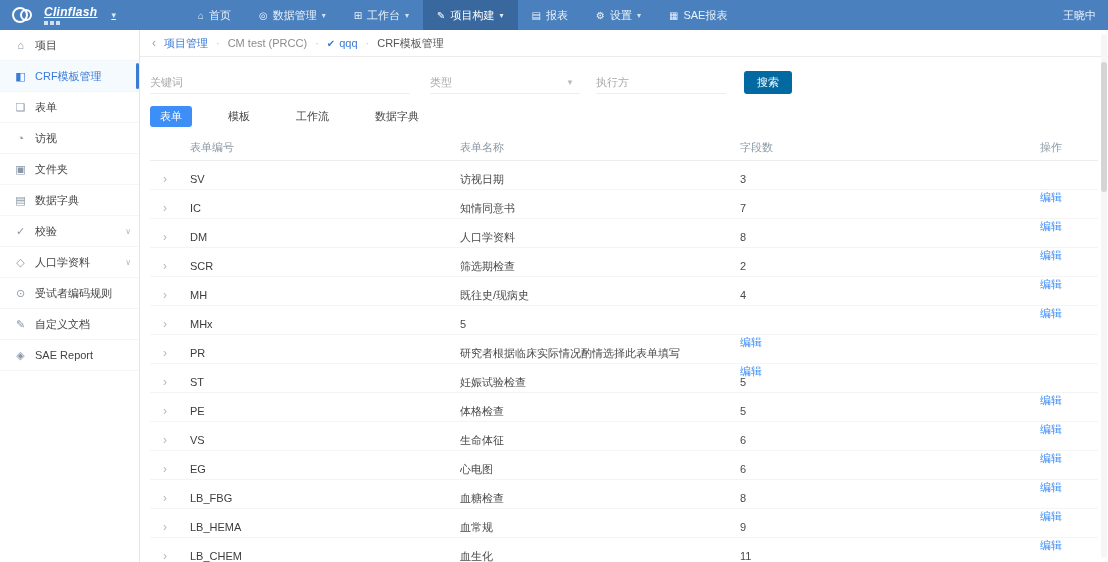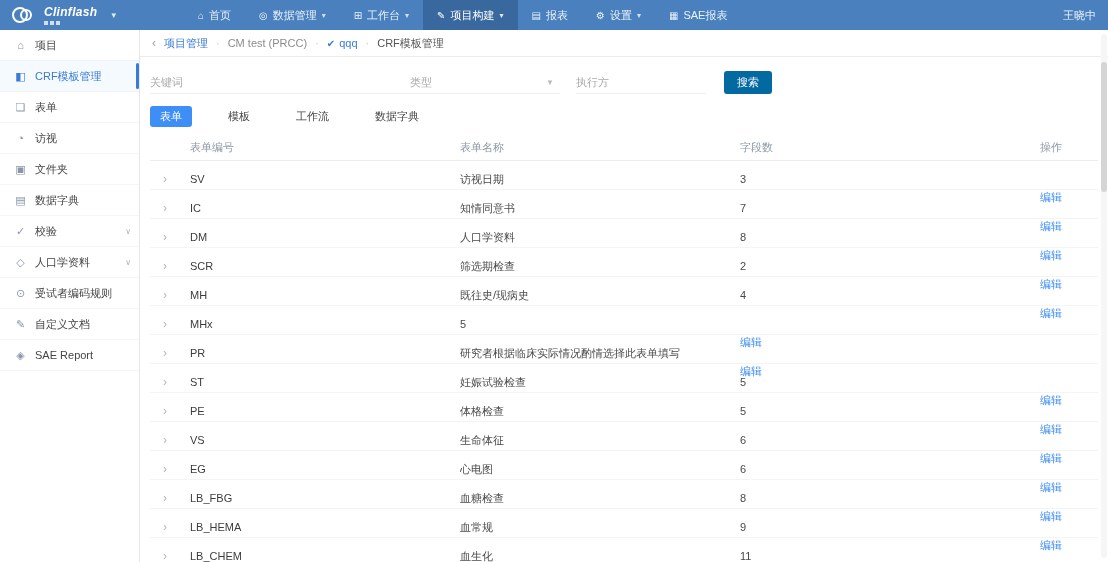--- a/index.html
+++ b/index.html
@@ -7,21 +7,21 @@
   body {
     font-family: "Liberation Sans", "DejaVu Sans", sans-serif;
     font-size: 11px; color: #333; background: #f0f2f5;
     display: flex; flex-direction: column;
   }
   
   .navbar {
     height: 30px; background: #4a80bd; color: #fff;
     display: flex; align-items: center; flex: 0 0 30px; padding: 0 12px;
   }
-  .brand { display: flex; align-items: center; gap: 6px; }
+  .brand { display: flex; align-items: center; gap: 6px; text-decoration: underline; }
   .brand-logo { width: 26px; height: 18px; position: relative; }
   .brand-logo .c1, .brand-logo .c2 {
     position: absolute; border: 2px solid #fff; border-radius: 50%;
     width: 16px; height: 16px; top: 1px;
   }
   .brand-logo .c2 { left: 8px; width: 12px; height: 12px; top: 3px; }
   .brand-text { font-weight: bold; font-style: italic; font-size: 12px; letter-spacing: .3px; }
   .brand-sub { display: flex; gap: 2px; margin-top: 2px; }
   .brand-sub i { width: 4px; height: 4px; background: #cfe0f2; display: inline-block; }
   .brand-caret { color: #dce9f7; font-size: 9px; margin-left: 8px; }
@@ -69,21 +69,21 @@
   
   .content { flex: 1; background: #fff; overflow: hidden; padding-top: 8px; }
   .filterbar { display: flex; align-items: center; padding: 6px 10px 10px 10px; }
   .f-input {
     border: none; border-bottom: 1px solid #eeeeee; outline: none;
     height: 22px; font-size: 11px; color: #333; background: transparent;
   }
   .f-input::placeholder { color: #a9a9a9; }
   .f-kw { width: 260px; }
   .f-select {
-    width: 150px; border-bottom: 1px solid #eeeeee;
+    width: 150px; margin-left: 20px; border-bottom: 1px solid #eeeeee;
     height: 22px; display: flex; align-items: center; justify-content: space-between;
     color: #a9a9a9; cursor: pointer; padding-right: 6px;
   }
   .f-select .sel-caret { color: #b9b9b9; font-size: 8px; }
   .f-exec { width: 130px; margin-left: 16px; }
   .btn-search {
     margin-left: 18px; background: #0369a1; color: #fff; border: none;
     border-radius: 3px; padding: 4px 13px; font-size: 11px; cursor: pointer;
   }
   .tabsbar { display: flex; align-items: center; gap: 26px; padding: 2px 10px 8px 10px; }

